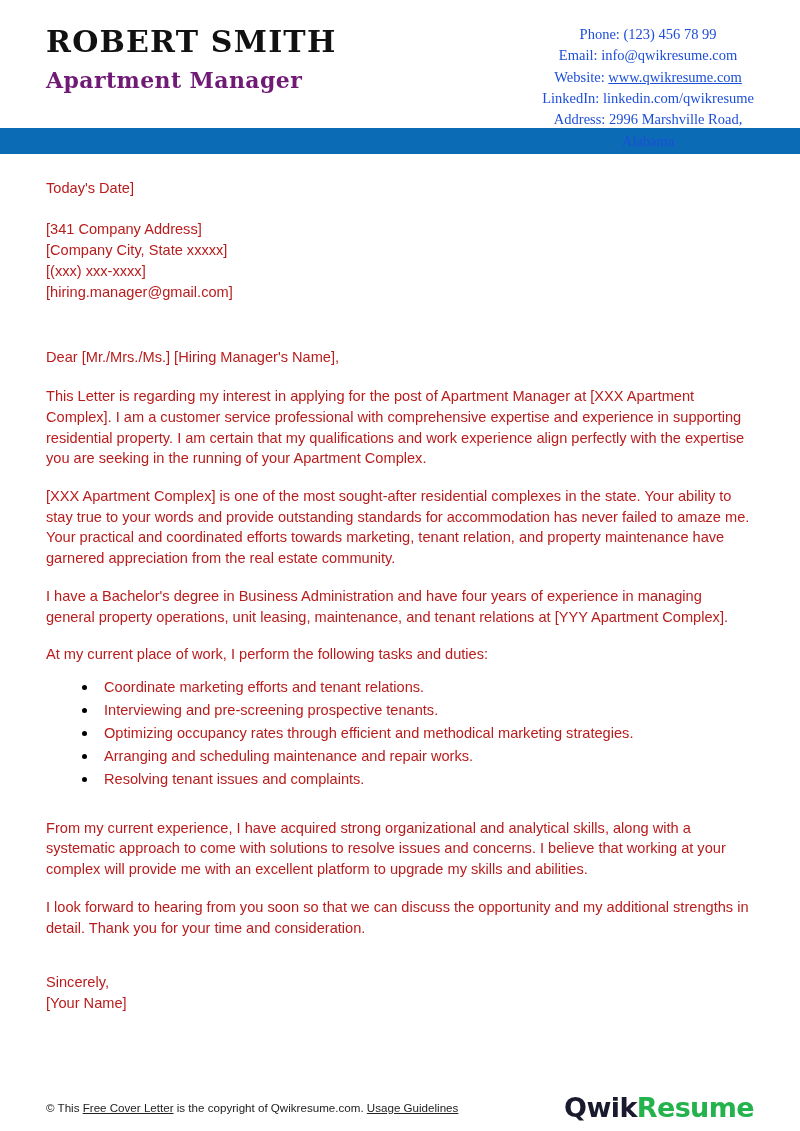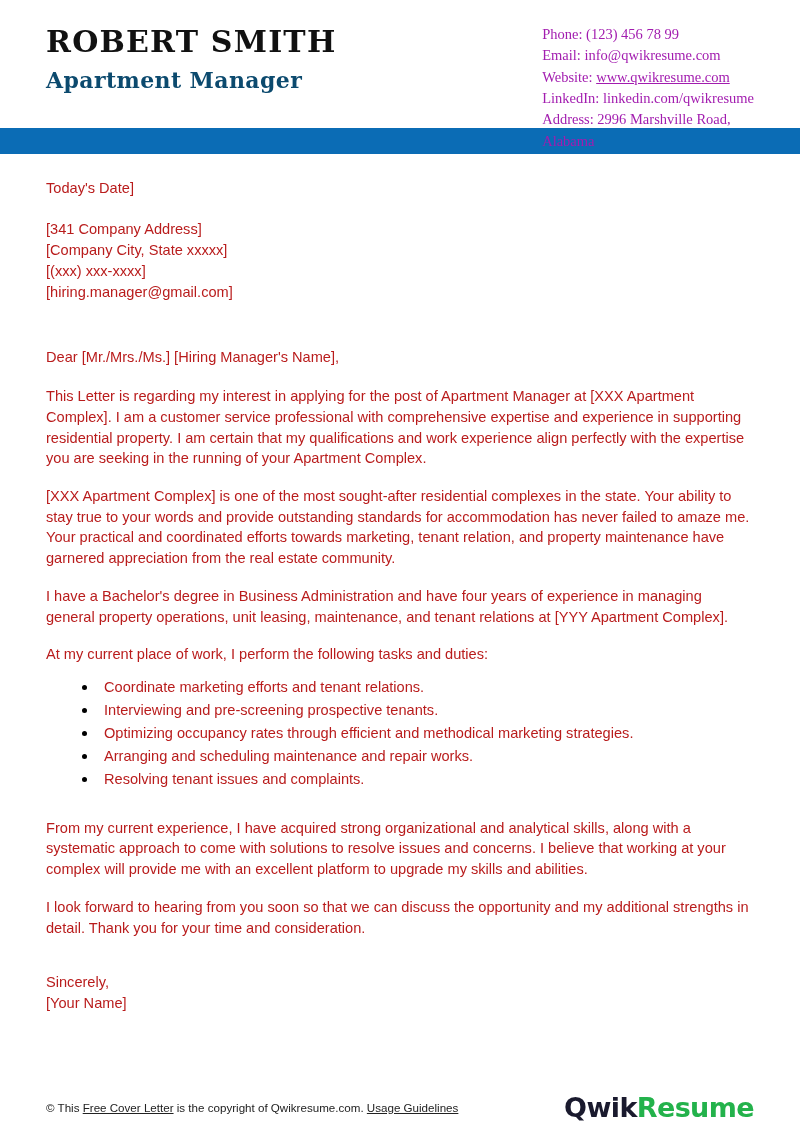--- a/index.html
+++ b/index.html
@@ -37,32 +37,32 @@
     color: #111111;
     line-height: 1.08;
     margin: 0;
     white-space: nowrap;
   }
   .applicant-title {
     font-family: "DejaVu Serif", serif;
     font-weight: bold;
     font-size: 22px;
     letter-spacing: 0.4px;
-    color: #0c4a6e;
+    color: #701a75;
     line-height: 1.1;
     margin: 10px 0 0 0;
     white-space: nowrap;
   }
 
   .header-right {
-    text-align: left;
+    text-align: center;
     font-family: "Liberation Serif", serif;
     font-size: 14.5px;
     line-height: 1.47;
-    color: #a21caf;
+    color: #1d4ed8;
     padding-top: 2px;
     max-width: 320px;
   }
   .contact-row { white-space: nowrap; }
   .contact-link-underline { text-decoration: underline; }
 
   
   .accent-bar {
     width: 100%;
     height: 26px;

